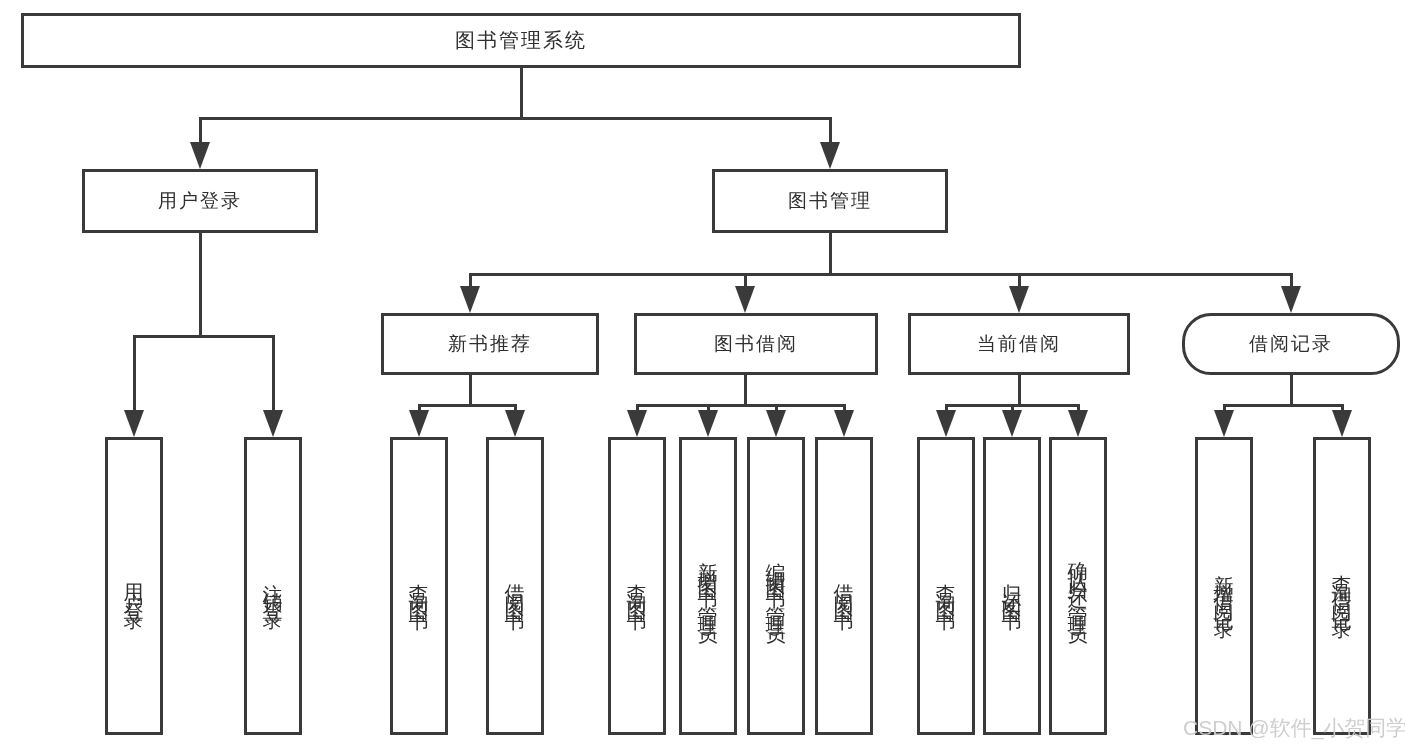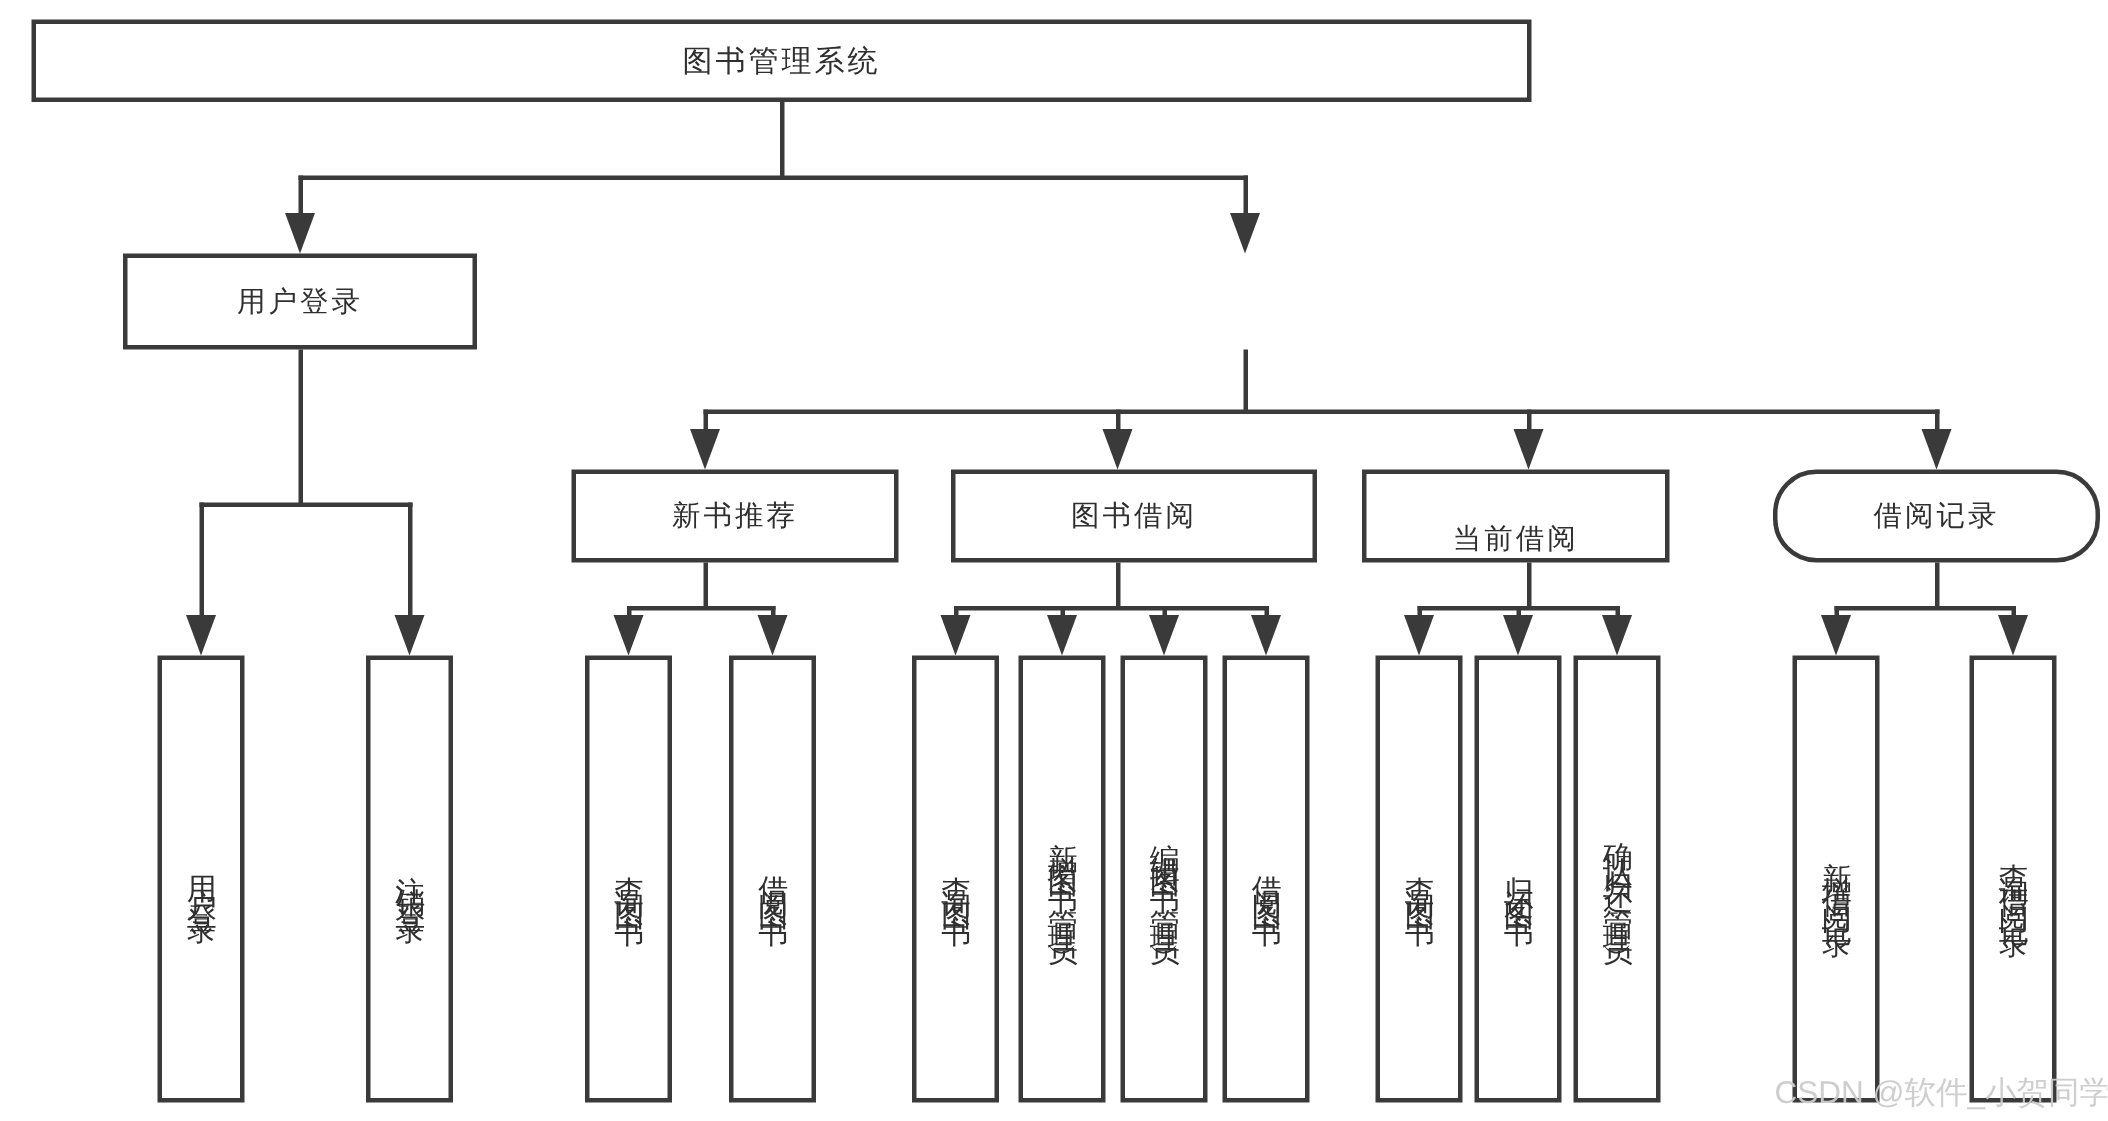--- a/index.html
+++ b/index.html
@@ -18,21 +18,21 @@
     background:#ffffff;
     display:flex;align-items:center;justify-content:center;
     color:#2f2f2f;
   }
   .hbox{font-size:19px;letter-spacing:2px;}
   #root{left:21px;top:13px;width:1000px;height:55px;font-size:20px;}
   #user-login{left:82px;top:169px;width:236px;height:64px;}
   #book-mgmt{left:712px;top:169px;width:236px;height:64px;}
   #new-book-rec{left:349px;top:313px;width:218px;height:62px;margin-left:32px;}
   #book-borrow{left:634px;top:313px;width:244px;height:62px;}
-  #current-borrow{left:908px;top:313px;width:205px;height:62px;align-items:flex-end;}
+  #current-borrow{left:908px;top:313px;width:222px;height:62px;}
   #borrow-records{left:1182px;top:313px;width:218px;height:62px;border-radius:29px;}
   .vbox{top:437px;width:58px;height:298px;}
   .vtext{
     writing-mode:vertical-rl;
     font-size:20px;
     letter-spacing:9px;
     line-height:1;
     color:#2f2f2f;
   }
   #leaf-ul1{left:105px;} #leaf-ul2{left:244px;}
@@ -63,20 +63,23 @@
 <body>
 
 <div id="canvas">
 
   <div class="hbox" id="root">
     <span>图书管理系统</span>
   </div>
 
   <div class="hbox" id="user-login">
     <span>用户登录</span>
+  </div>
+  <div class="hbox" id="book-mgmt">
+    <span>图书管理</span>
   </div>
 
   <div class="hbox" id="new-book-rec">
     <span>新书推荐</span>
   </div>
   <div class="hbox" id="book-borrow">
     <span>图书借阅</span>
   </div>
   <div class="hbox" id="current-borrow">
     <span>当前借阅</span>

